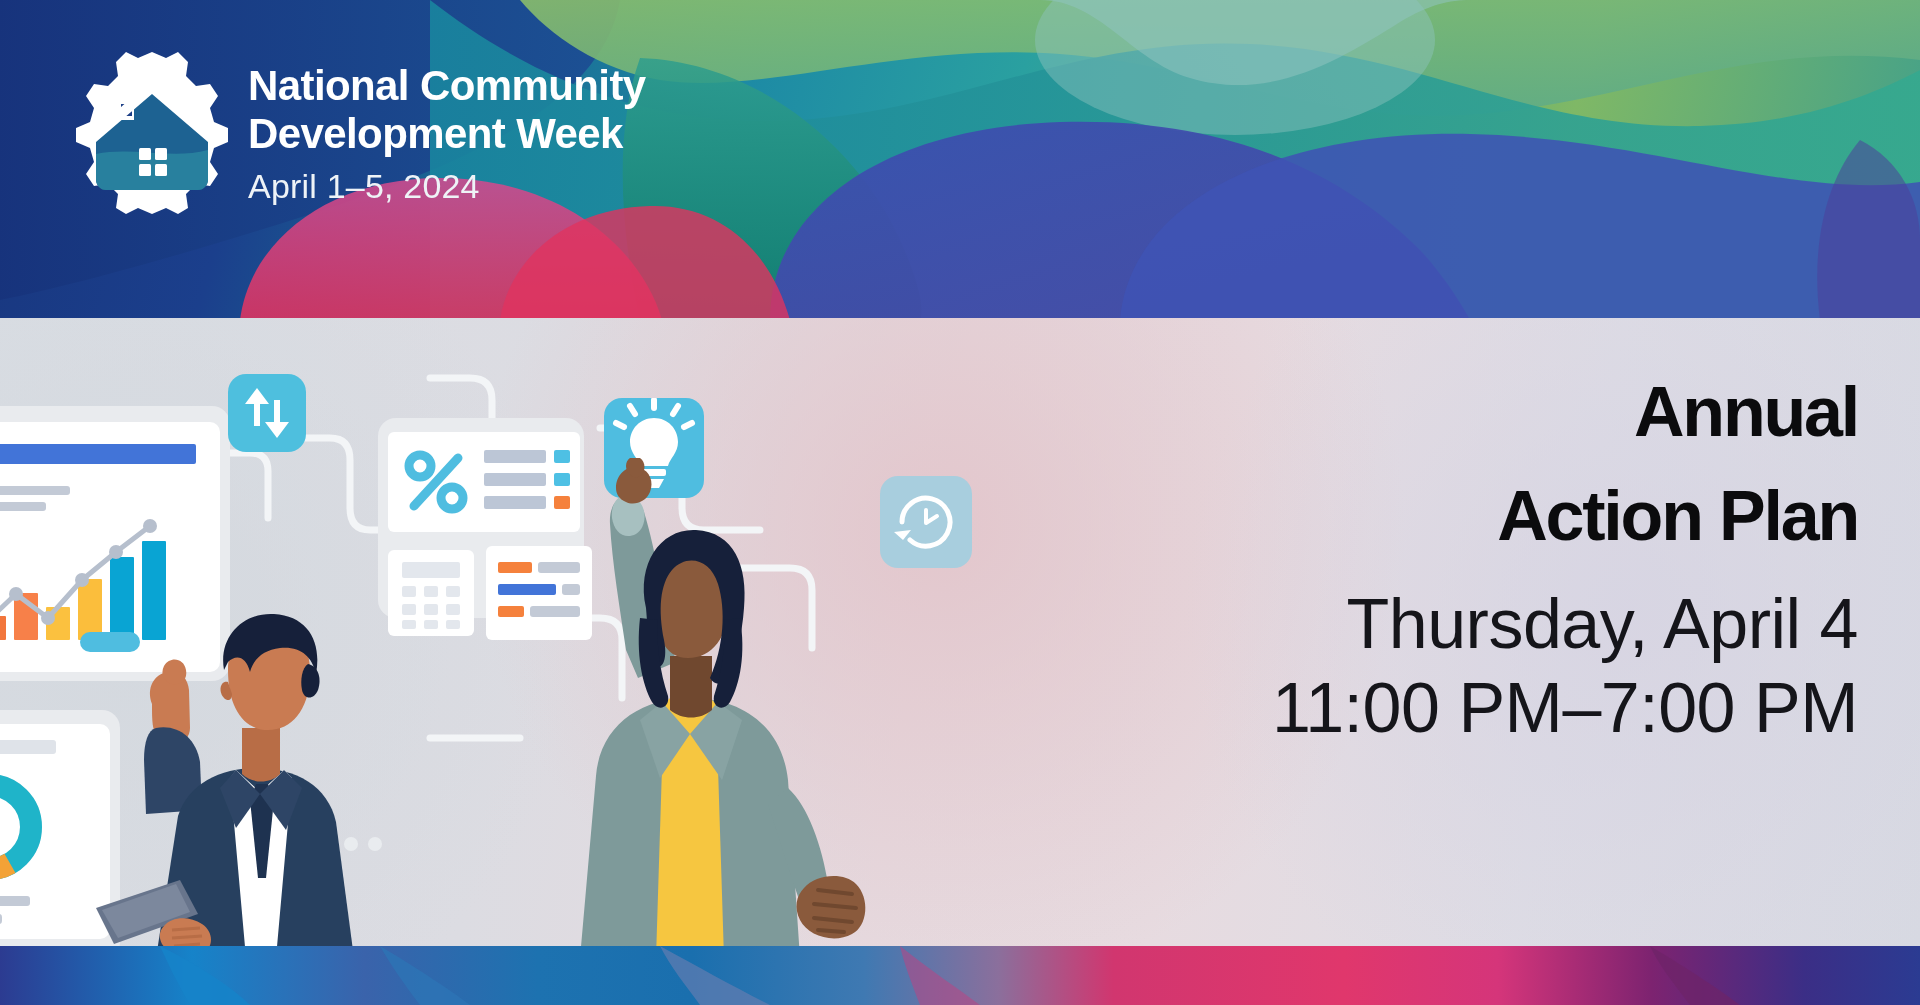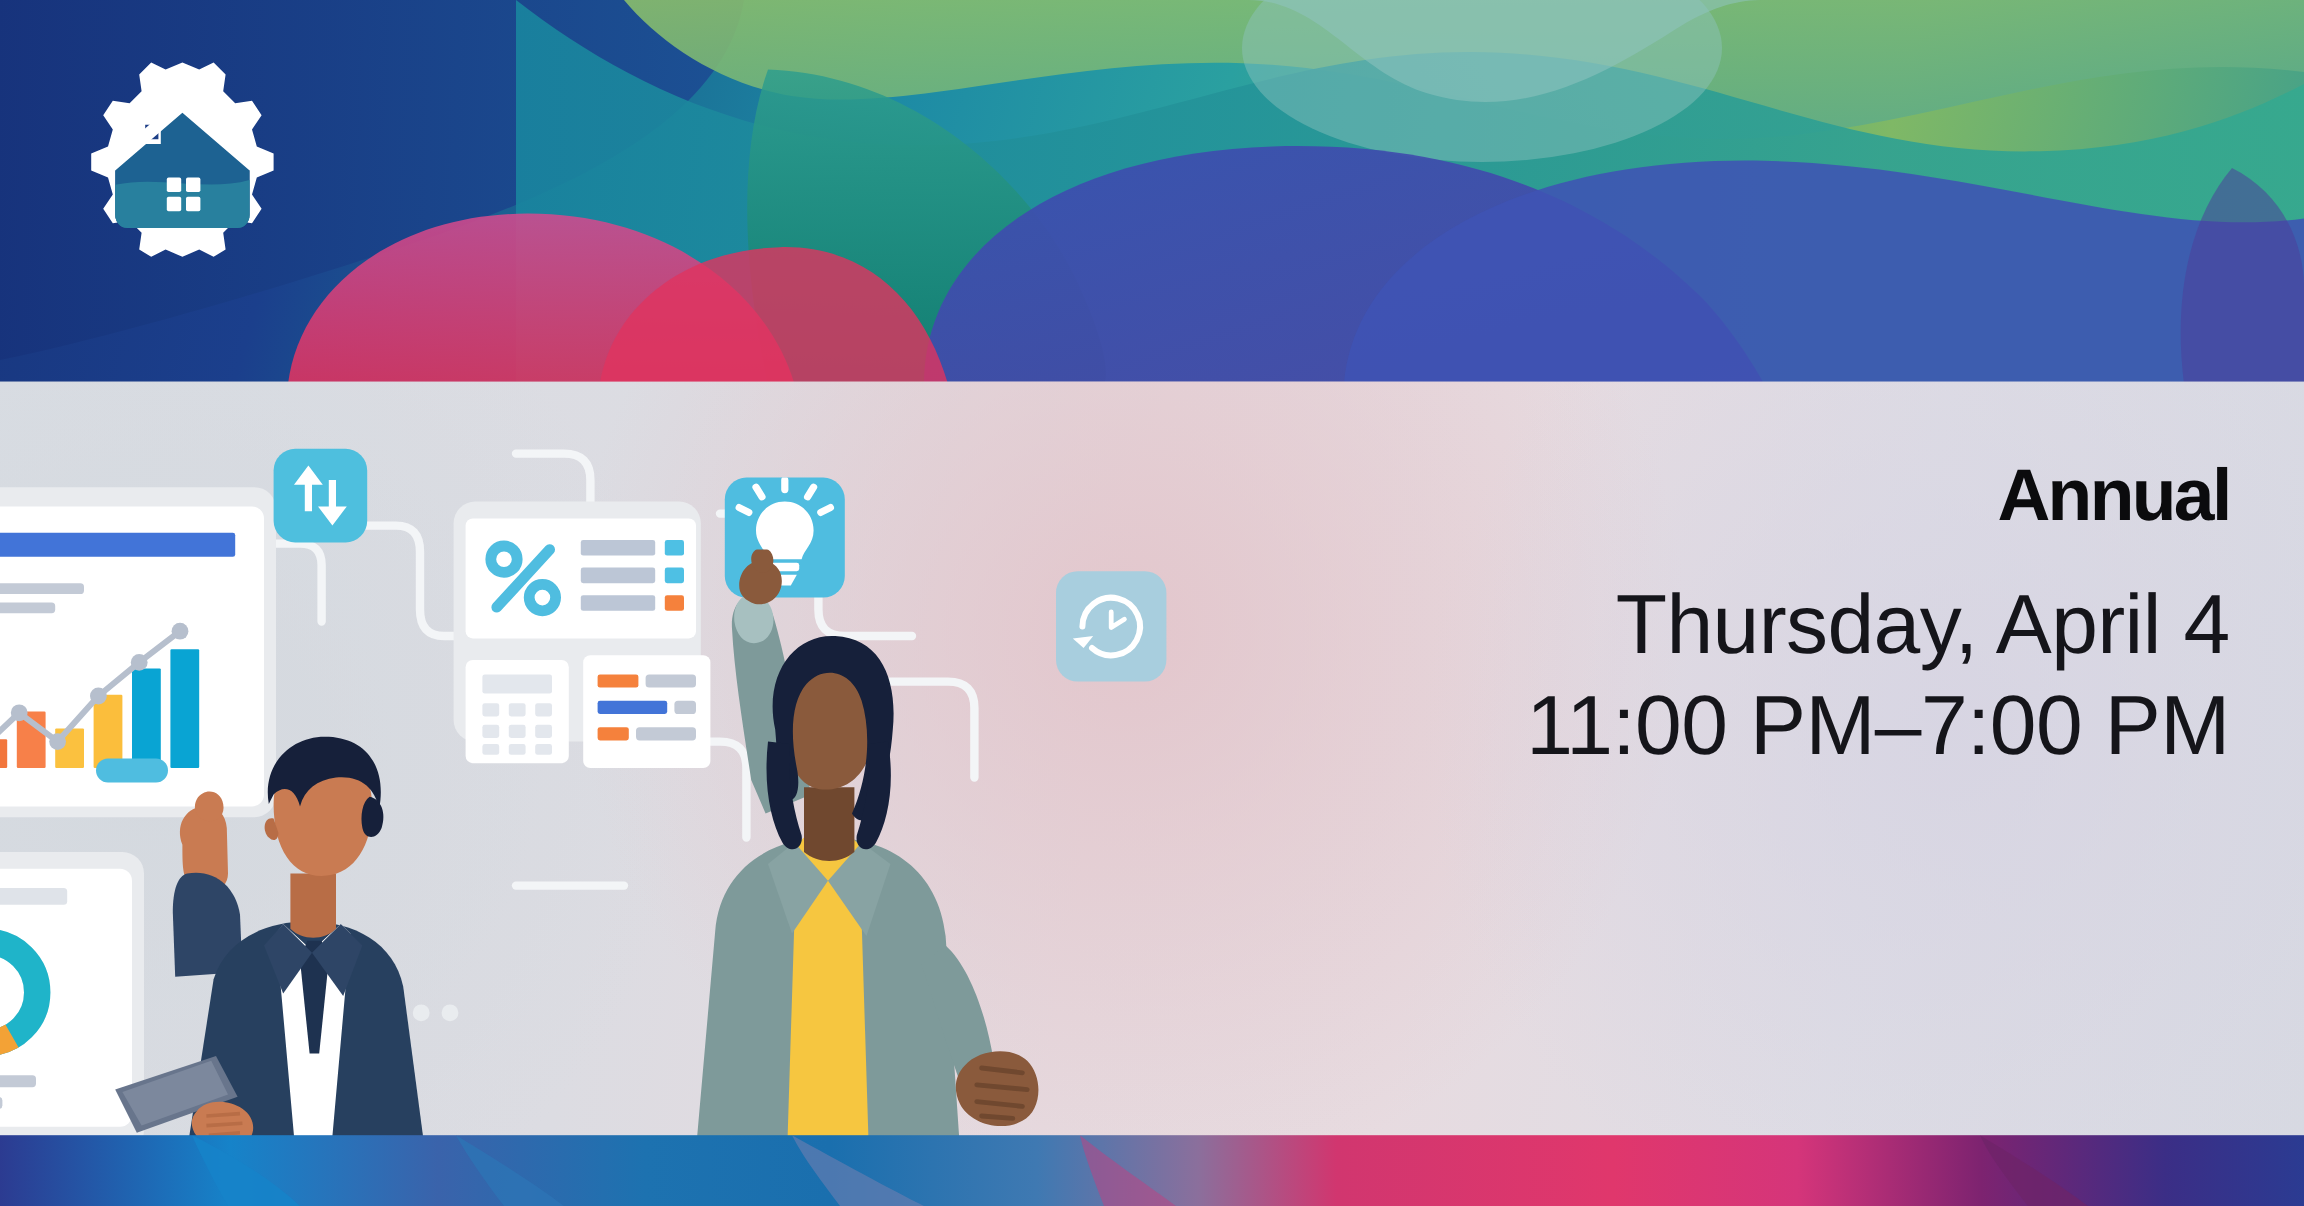--- a/index.html
+++ b/index.html
@@ -26,21 +26,21 @@
   #logo { position:absolute; left:72px; top:50px; width:160px; height:165px; }
   #logotext { position:absolute; left:248px; top:62px; width:520px; }
   #logotext .l1, #logotext .l2 {
      font-weight:bold; font-size:42px; line-height:48px; color:#ffffff;
      letter-spacing:-0.6px; white-space:nowrap; }
   #logotext .dates { margin-top:8px; font-size:34px; line-height:40px;
      color:#eef3f7; font-weight:400; letter-spacing:0.2px; white-space:nowrap; }
 
   
   #headline { position:absolute; right:62px; top:360px; width:880px; text-align:right; }
-  #headline .hl { font-weight:bold; font-size:61px; line-height:104px; color:#0b0b0d;
+  #headline .hl { font-weight:bold; font-size:70px; line-height:104px; color:#0b0b0d;
                   letter-spacing:-2.2px; white-space:nowrap; }
   #headline .when { margin-top:14px; }
   #headline .when div { font-weight:400; font-size:70px; line-height:84px; color:#15151a;
                         letter-spacing:-0.5px; white-space:nowrap; }
 
   
   .ill { position:absolute; }
 
   .card-white { background:#ffffff; border-radius:10px; box-shadow:0 0 0 0 rgba(0,0,0,0); }
   .card-frame { background:#e9ebee; border-radius:18px; }
@@ -140,20 +140,25 @@
           <path d="M80,30 L142,84 L136,92 L80,44 L24,92 L18,84 Z" fill="#ffffff"></path>
 
           <rect x="67" y="98" width="12" height="12" rx="1.5" fill="#ffffff"></rect>
           <rect x="83" y="98" width="12" height="12" rx="1.5" fill="#ffffff"></rect>
           <rect x="67" y="114" width="12" height="12" rx="1.5" fill="#ffffff"></rect>
           <rect x="83" y="114" width="12" height="12" rx="1.5" fill="#ffffff"></rect>
         </g>
       </svg>
     </div>
 
+    <div id="logotext">
+      <div class="l1">National Community</div>
+      <div class="l2">Development Week</div>
+      <div class="dates">April 1–5, 2024</div>
+    </div>
   </div>
 
   <div id="midband">
 
     <div class="mid-tint" style="left:470px;top:-260px;width:940px;height:940px;
                 background:radial-gradient(circle at 50% 50%,rgba(226,195,201,.85),rgba(226,195,201,0) 70%);"></div>
     <div class="mid-tint" style="left:1180px;top:-160px;width:900px;height:900px;
                 background:radial-gradient(circle at 50% 50%,rgba(214,211,226,.8),rgba(214,211,226,0) 70%);"></div>
     <div class="mid-tint" style="left:-320px;top:-140px;width:900px;height:900px;
                 background:radial-gradient(circle at 50% 50%,rgba(211,216,222,.9),rgba(211,216,222,0) 70%);"></div>
@@ -373,20 +378,21 @@
           <path d="M314,446 L356,450"></path>
         <path d="M314,460 L352,464"></path>
           <path d="M318,472 L344,474"></path>
       </g>
     </svg>
 
   </div>
 
   <div id="headline">
     <div class="hl">Annual</div>
+    <div class="hl">Action Plan</div>
     <div class="when">
       <div>Thursday, April 4</div>
       <div>11:00 PM–7:00 PM</div>
     </div>
   </div>
 
   <div id="botband">
     <svg width="1920" height="59" viewBox="0 0 1920 59" preserveAspectRatio="none">
       <path d="M160,0 C200,20 230,40 250,59 H190 C178,38 168,18 160,0 Z" fill="#1683c9" opacity="0.9"></path>
       <path d="M380,0 C420,24 450,44 470,59 H420 C404,38 390,18 380,0 Z" fill="#2d74b5" opacity="0.8"></path>

